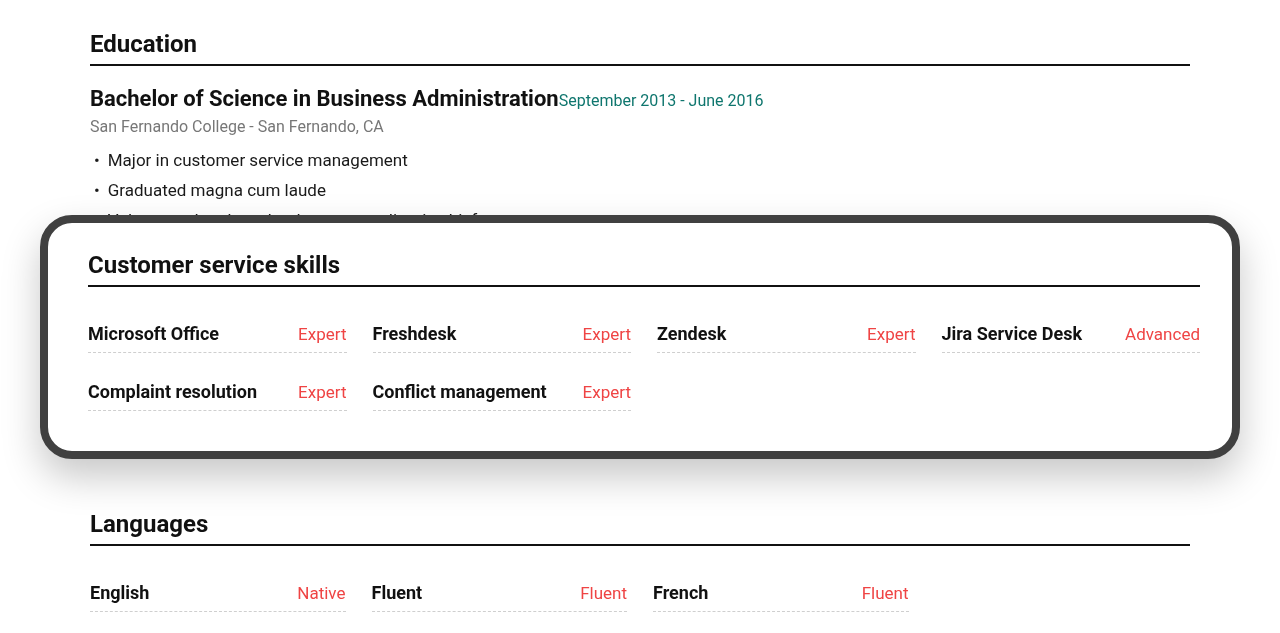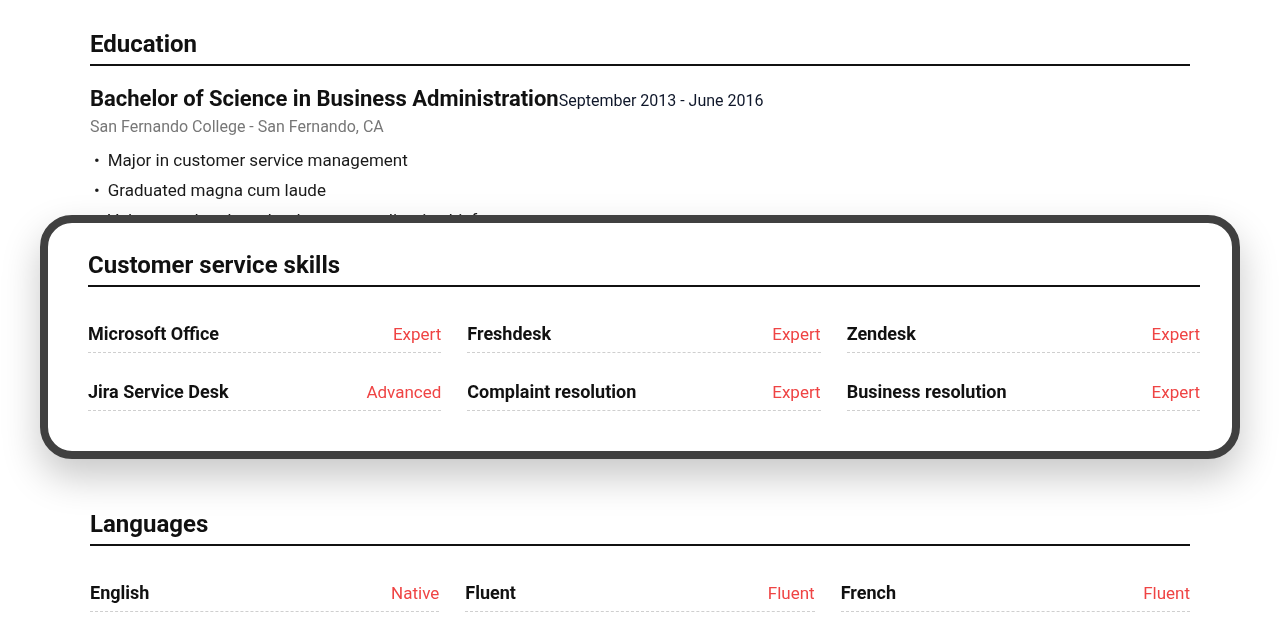--- a/index.html
+++ b/index.html
@@ -34,21 +34,21 @@
       justify-content: flex-start;
       align-items: baseline;
     }
     .degree {
       font-size: 22px;
       font-weight: 700;
       color: #111;
     }
     .dates {
       font-size: 16px;
-      color: #0f172a;
+      color: #0f766e;
     }
     .institution {
       font-size: 16px;
       color: #777;
       margin-top: 6px;
       margin-bottom: 10px;
     }
     .bullets {
       font-size: 17px;
       color: #1a1a1a;
@@ -68,21 +68,21 @@
       top: 215px;
       background: #ffffff;
       border: 8px solid #404040;
       border-radius: 32px;
       padding: 28px 32px 40px 40px;
       box-shadow: 0 18px 38px rgba(0,0,0,0.22);
       z-index: 10;
     }
     .skills-grid, .languages-grid {
       display: grid;
-      grid-template-columns: 1fr 1fr 1fr;
+      grid-template-columns: 1fr 1fr 1fr 1fr;
       column-gap: 26px;
       row-gap: 28px;
     }
     .skill-item {
       border-bottom: 1px dashed #cfcfcf;
       padding-bottom: 8px;
       display: flex;
       justify-content: space-between;
       align-items: baseline;
     }
@@ -156,21 +156,21 @@
     </div>
     <div class="skill-item">
       <span class="skill-name">Jira Service Desk</span>
       <span class="skill-level">Advanced</span>
     </div>
     <div class="skill-item">
       <span class="skill-name">Complaint resolution</span>
       <span class="skill-level">Expert</span>
     </div>
     <div class="skill-item">
-      <span class="skill-name">Business resolution</span>
+      <span class="skill-name">Conflict management</span>
       <span class="skill-level">Expert</span>
     </div>
   </div>
 </div>
 
 <section class="languages-section">
   <h2 class="section-title">Languages</h2>
   <hr class="section-divider">
   <div class="languages-grid">
     <div class="skill-item">

